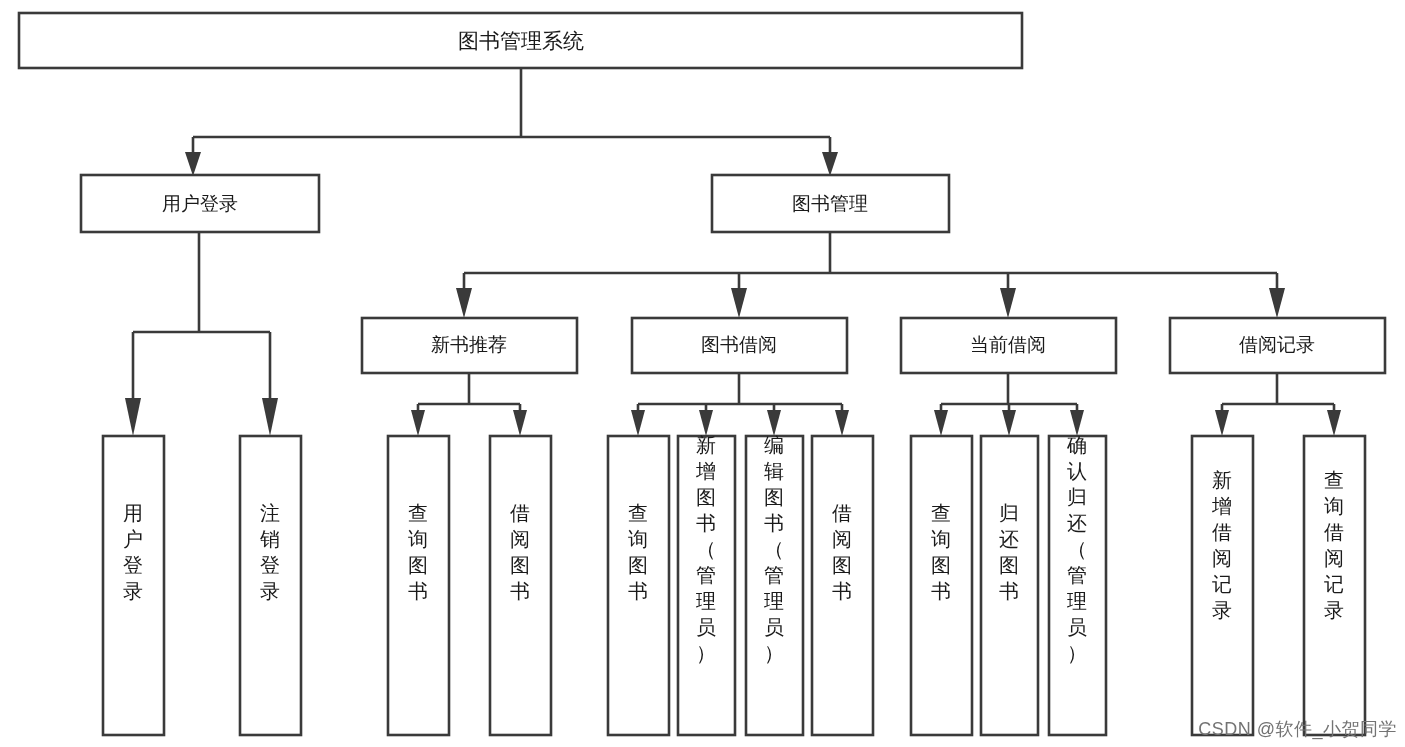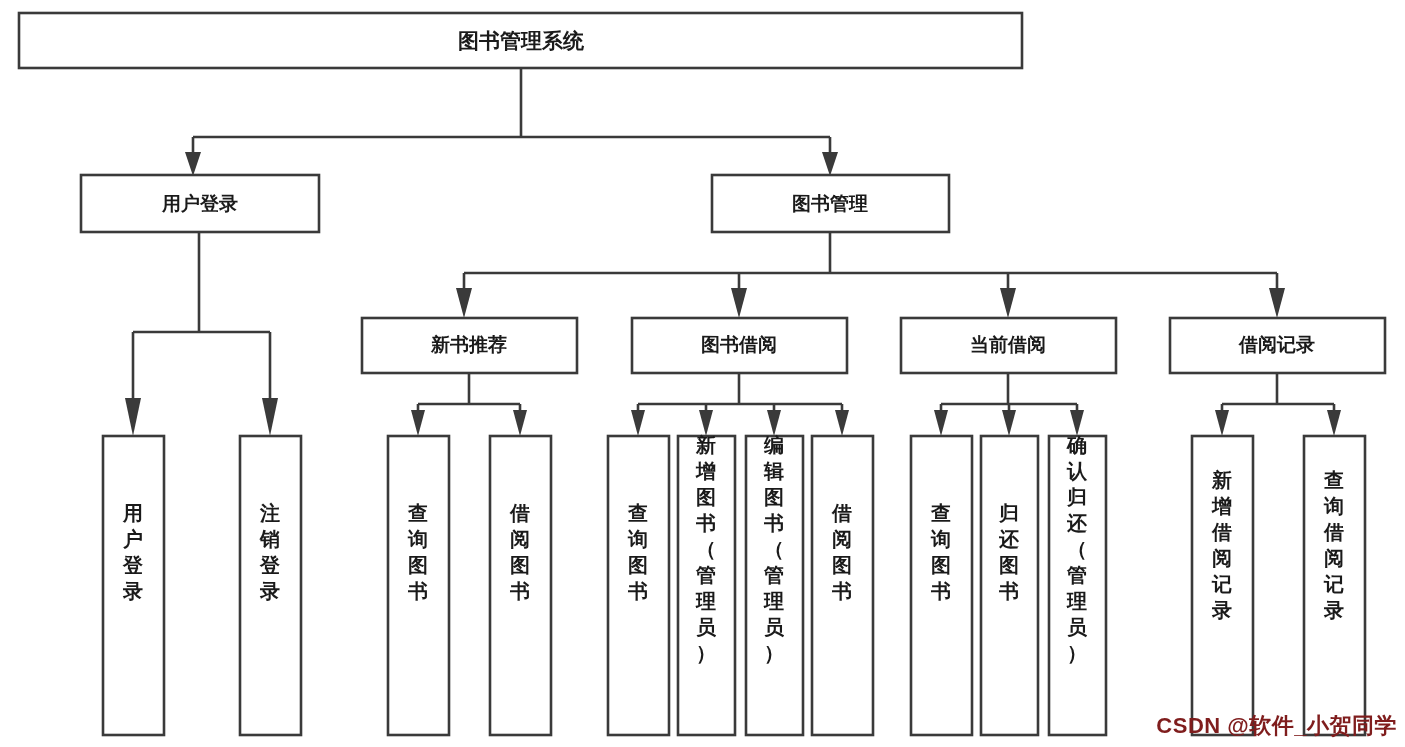--- a/index.html
+++ b/index.html
@@ -13,21 +13,20 @@
     font-family: "Liberation Sans", "DejaVu Sans", sans-serif;
     position: relative;
     overflow: hidden;
   }
   #diagram-root {
     position: absolute;
     left: 0;
     top: 0;
     width: 1405px;
     height: 747px;
-    font-weight: bold;
   }
   svg#flow {
     display: block;
     width: 1405px;
     height: 747px;
   }
   .node-rect {
     fill: #ffffff;
     stroke: #3a3a3a;
     stroke-width: 2.6;
@@ -55,22 +54,22 @@
   }
   .arrow-head {
     fill: #3a3a3a;
     stroke: none;
   }
   .watermark {
     position: absolute;
     right: 8px;
     bottom: 6px;
     font-family: "Liberation Sans", "DejaVu Sans", sans-serif;
-    font-size: 22px;
-    color: #7f1d1d;
+    font-size: 18px;
+    color: #737373;
     white-space: nowrap;
     letter-spacing: 0.5px;
   }
 </style>
 </head>
 <body>
 
 <div id="diagram-root">
   <svg id="flow" viewBox="0 0 1405 747" xmlns="http://www.w3.org/2000/svg">
 

